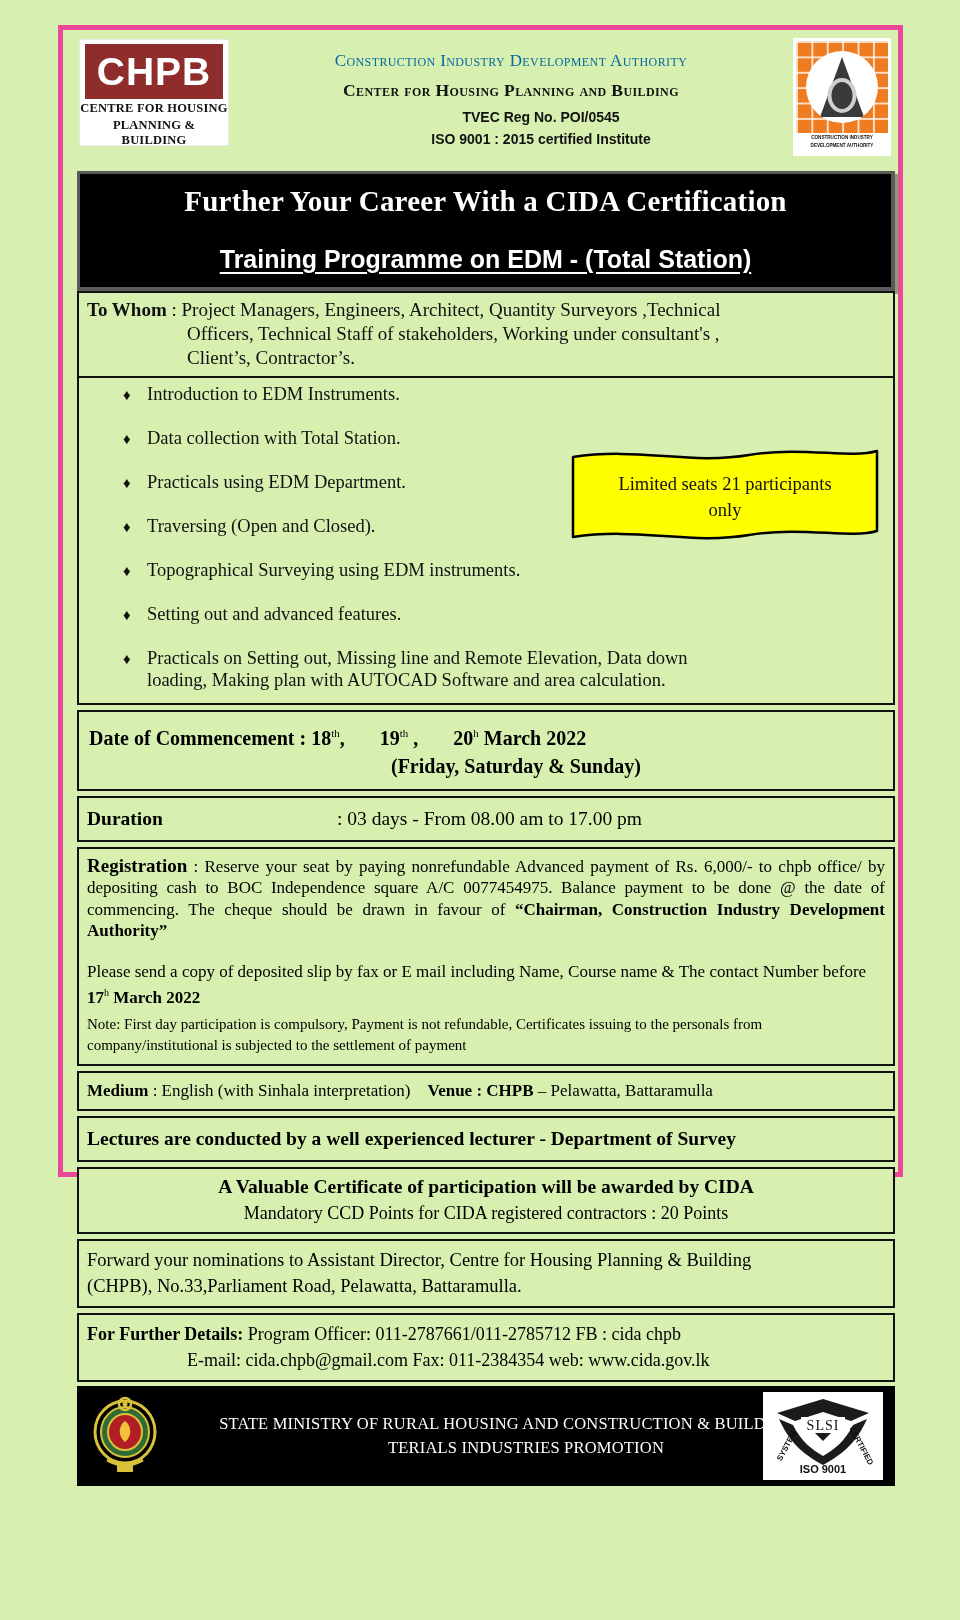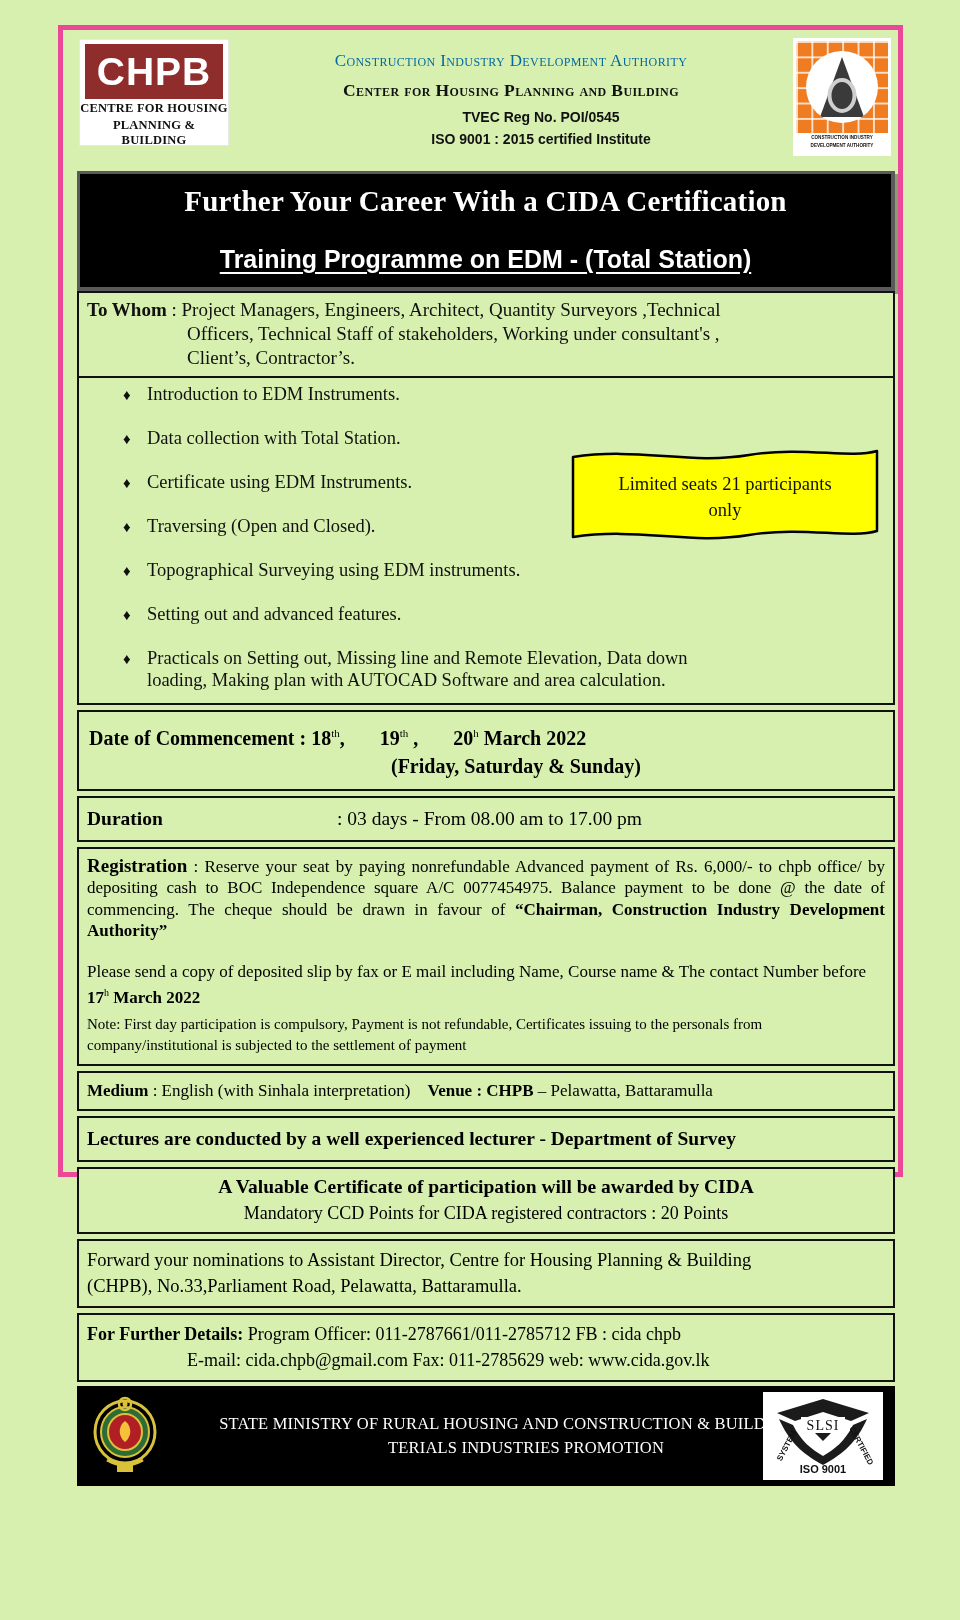--- a/index.html
+++ b/index.html
@@ -314,21 +314,21 @@
             </svg>
             <div class="ribbon-txt">
               <div>Limited seats 21 participants</div>
               <div>only</div>
             </div>
           </div>
 
           <ul class="bullets">
             <li><span class="dia">♦</span><span>Introduction to EDM Instruments.</span></li>
             <li><span class="dia">♦</span><span>Data collection with Total Station.</span></li>
-            <li><span class="dia">♦</span><span>Certificate  using EDM Instruments.</span></li>
+            <li><span class="dia">♦</span><span>Practicals  using EDM Department.</span></li>
             <li><span class="dia">♦</span><span>Traversing (Open and Closed).</span></li>
             <li><span class="dia">♦</span><span>Topographical Surveying using EDM instruments.</span></li>
             <li><span class="dia">♦</span><span>Setting out and advanced features.</span></li>
             <li class="justify"><span class="dia">♦</span><span>Practicals  on  Setting  out,  Missing  line  and  Remote  Elevation,  Data  down</span><span class="ln2">loading, Making plan with AUTOCAD Software and area calculation.</span></li>
           </ul>
         </div>
       </div>
 
       <div class="sec gap row-date" style="padding:7px 10px 9px 10px;">
         <b>Date of Commencement</b><b> : </b><b>18</b><sup>th</sup><b>,</b>&nbsp;&nbsp;&nbsp;&nbsp;&nbsp;&nbsp;&nbsp;<b>19</b><sup>th</sup><b> ,</b>&nbsp;&nbsp;&nbsp;&nbsp;&nbsp;&nbsp;&nbsp;<b>20</b><sup>h</sup><b>  March  2022</b>
@@ -361,21 +361,21 @@
         <div class="l2">Mandatory CCD Points for CIDA registered contractors : 20 Points</div>
       </div>
 
       <div class="sec gap fwd">
         <div>Forward your nominations to Assistant Director, Centre  for Housing Planning &amp;  Building</div>
         <div>(CHPB), No.33,Parliament Road, Pelawatta, Battaramulla.</div>
       </div>
 
       <div class="sec gap details">
         <b>For Further Details:</b><span> Program Officer: 011-2787661/011-2785712      FB : cida chpb</span>
-        <span class="l2">E-mail: cida.chpb@gmail.com    Fax: 011-2785629     web: www.cida.gov.lk</span>
+        <span class="l2">E-mail: cida.chpb@gmail.com    Fax: 011-2384354     web: www.cida.gov.lk</span>
       </div>
 
       <div class="footer">
         <div class="gov-emblem">
           <svg class="emb-outer" viewBox="0 0 64 80" xmlns="http://www.w3.org/2000/svg">
             <ellipse cx="32" cy="36" rx="30" ry="31" fill="none" stroke="#d9c23a" stroke-width="3"></ellipse>
             <ellipse cx="32" cy="36" rx="24" ry="25" fill="#2f6b35" stroke="#d9c23a" stroke-width="2"></ellipse>
             <ellipse cx="32" cy="36" rx="17" ry="18" fill="#b11f24" stroke="#d9c23a" stroke-width="2"></ellipse>
             <path d="M32 25 c4 3 6 8 5 13 c-1 5 -5 8 -5 8 c0 0 -4 -3 -5 -8 c-1 -5 1 -10 5 -13z" fill="#f3c13a"></path>
             <circle cx="32" cy="8" r="6" fill="none" stroke="#d9c23a" stroke-width="2.5"></circle>

